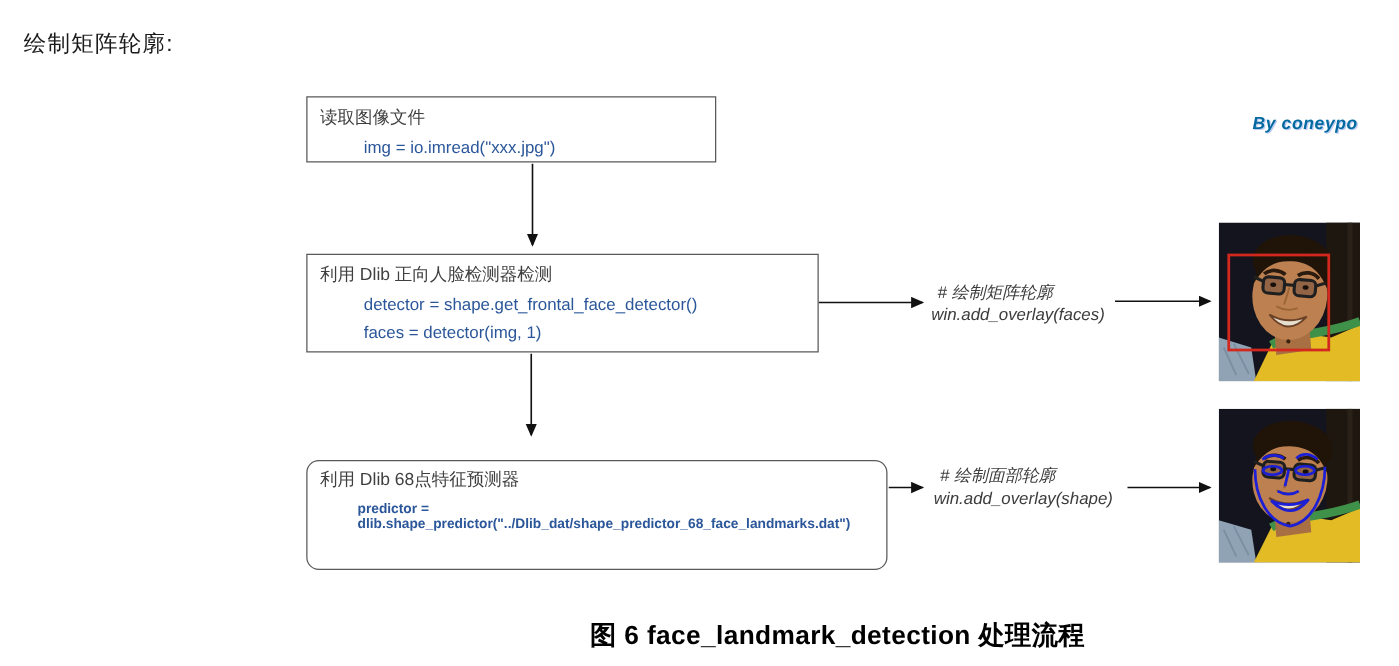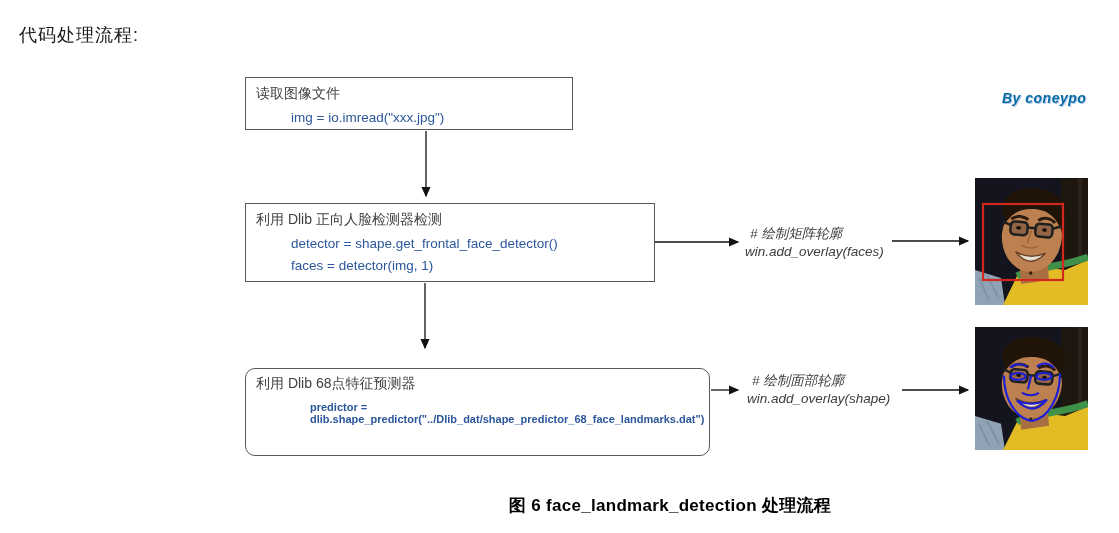--- a/index.html
+++ b/index.html
@@ -22,32 +22,32 @@
   .box1{left:245px;top:77px;width:328px;height:53px;}
   .box2{left:245px;top:203px;width:410px;height:79px;}
   .box3{left:245px;top:368px;width:465px;height:88px;border-radius:10px;}
   .box-title{
     margin:7px 0 0 10px;font-size:14px;color:#3f3f3f;
   }
   .code-line{
     margin:7px 0 0 45px;font-size:13.5px;color:#2B579A;
   }
   .box3 .box-title{margin-top:6px;}
-  .box3 .code-line{font-size:11px;margin:8px 0 0 64px;font-weight:bold;}
+  .box3 .code-line{font-size:11px;margin:8px 0 0 40px;font-weight:bold;}
   .annotation{position:absolute;font-size:13.5px;color:#3c3c3c;line-height:1.3;font-style:italic;}
   .annotation .comment{padding-left:5px;}
   .ann1{left:745px;top:225px;}
   .ann2{left:747px;top:372px;}
   .face-img{position:absolute;width:113px;}
   .img1{left:975px;top:178px;height:127px;}
   .img2{left:975px;top:327px;height:123px;}
   .face-img svg{display:block;width:100%;height:100%;}
   .caption{
     position:absolute;left:245px;top:494px;width:850px;text-align:center;
-    font-size:17px;font-weight:bold;color:#000000;letter-spacing:.3px;
+    font-size:21px;font-weight:bold;color:#000000;letter-spacing:.3px;
   }
   .hidden-defs{position:absolute;width:0;height:0;overflow:hidden;}
 </style>
 </head>
 <body>
 
 <div class="canvas">
 
   <svg class="hidden-defs" aria-hidden="true">
     <defs>
@@ -74,21 +74,21 @@
           <ellipse cx="69" cy="51" rx="2.4" ry="1.8" fill="#17100a"></ellipse>
           <path d="M56,52 C55,58 54,62 53,66" stroke="#9a6436" stroke-width="1.5" fill="none"></path>
           <path d="M47,68 Q56,72 64,68" stroke="#9a6436" stroke-width="1.5" fill="none"></path>
           <path d="M42,75 Q57,82 72,74 Q58,92 42,75 Z" fill="#e7dfcf" stroke="#6b4227" stroke-width="1.5"></path>
           <circle cx="59" cy="95" r="1.7" fill="#38220f"></circle>
         </g>
       </g>
     </defs>
   </svg>
 
-  <div class="heading">代码处理流程:</div>
+  <div class="heading">绘制矩阵轮廓:</div>
   <div class="watermark">By coneypo</div>
 
   <svg class="connectors" width="1119" height="533">
     <defs>
       <marker id="ah" markerWidth="9" markerHeight="8" refX="7" refY="3.5" orient="auto">
         <path d="M0,0 L8,3.5 L0,7 Z" fill="#111111"></path>
       </marker>
     </defs>
     <line x1="426" y1="131" x2="426" y2="196" stroke="#111111" stroke-width="1.3" marker-end="url(#ah)"></line>
     <line x1="425" y1="283" x2="425" y2="348" stroke="#111111" stroke-width="1.3" marker-end="url(#ah)"></line>

